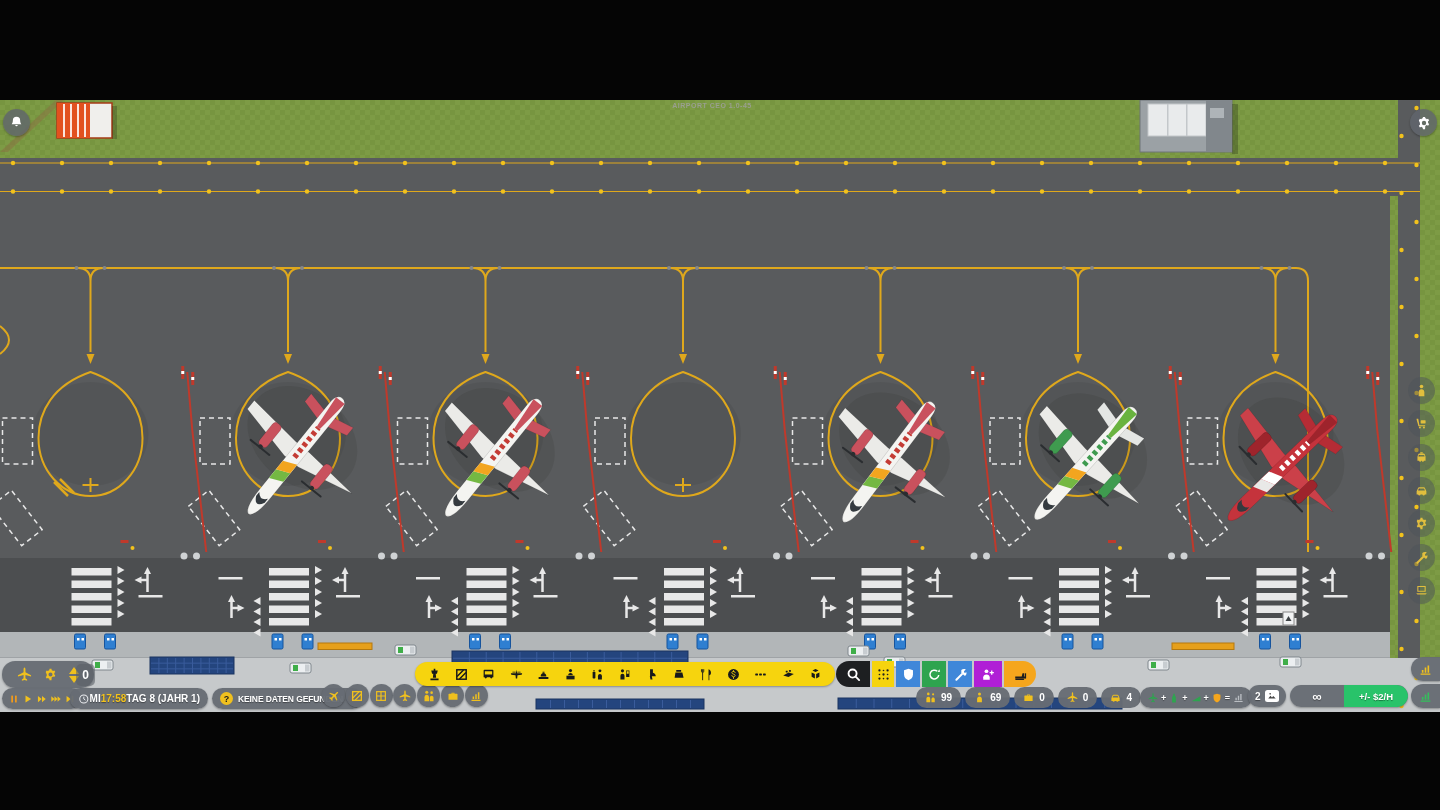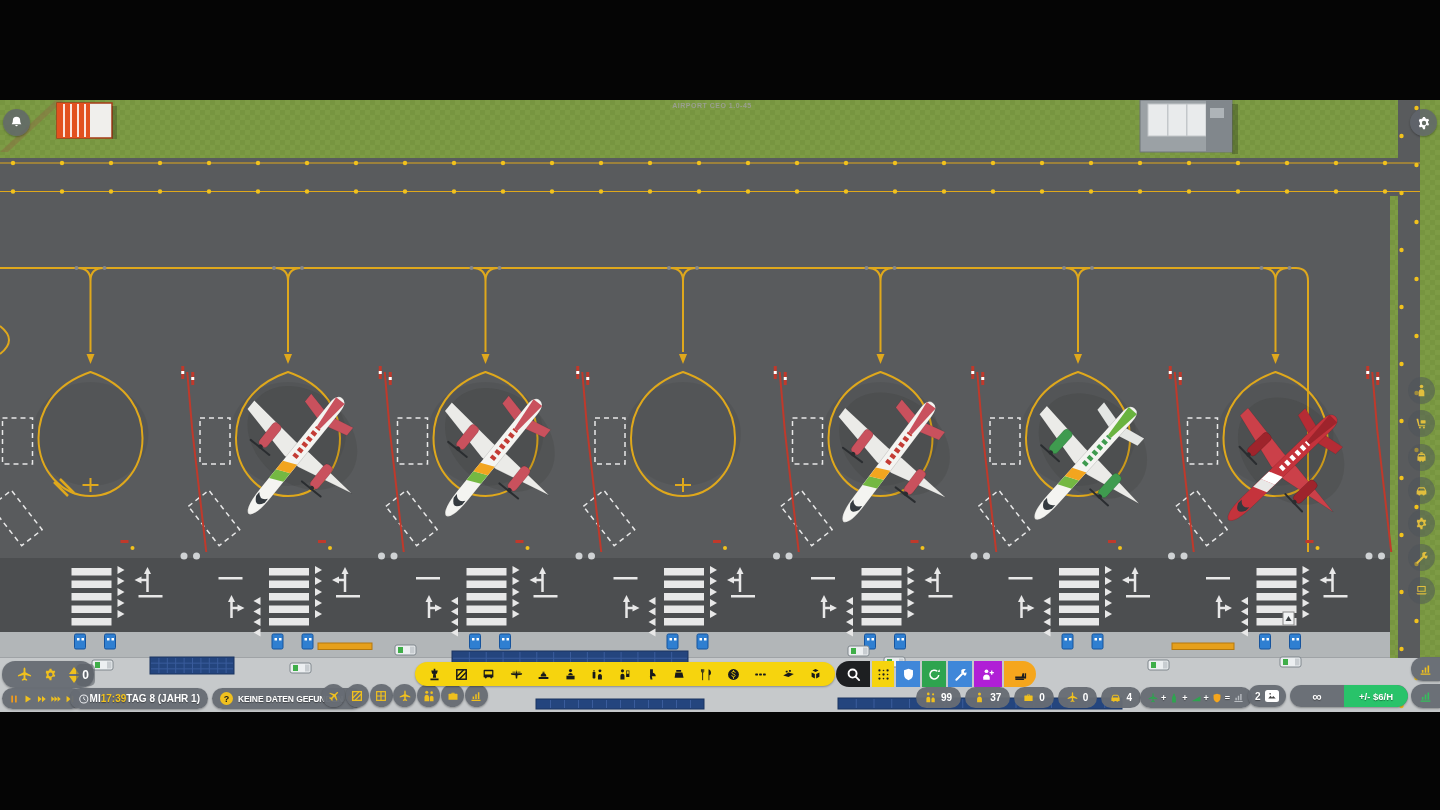--- a/index.html
+++ b/index.html
@@ -847,21 +847,21 @@
     </div>
 
   <div class="pill" style="left:70px;top:688px;width:138px;box-sizing:border-box;">
     <span class="ic" style="width:12px;height:12px;color:#e9ebee;">
         <svg viewBox="0 0 16 16">
           <circle cx="8" cy="8" r="5.6" fill="none" stroke="currentColor" stroke-width="1.4"></circle>
           <path d="M8 4.8V8l2.2 1.6" stroke="currentColor" stroke-width="1.3" fill="none"></path>
         </svg>
       </span>
     <span class="txt">MI</span>
-    <span class="txt" style="color:#f2c21c;">17:39</span>
+    <span class="txt" style="color:#f2c21c;">17:58</span>
     <span style="flex:1"></span>
     <span class="txt">TAG 8 (JAHR 1)</span>
   </div>
 
   <div class="pill" style="left:212px;top:688px;gap:5px;">
     <span style="width:13px;height:13px;border-radius:50%;background:#f0c01e;color:#17191b;display:flex;align-items:center;
           justify-content:center;font-size:9px;font-weight:bold;">?</span>
     <span class="txt" style="font-size:8.5px;letter-spacing:-.1px;">KEINE DATEN GEFUNDEN</span>
     <span style="width:7px;height:7px;border-radius:50%;background:#f08c1e;"></span>
   </div>
@@ -1137,21 +1137,21 @@
       </span>
       <span class="cpill">
         <span class="ic" style="width:11px;height:11px;color:#f0c01e;">
           <svg viewBox="0 0 16 16">
             <g fill="currentColor">
               <circle cx="8" cy="3" r="2.2"></circle>
               <path d="M4.5 15V10c0-2.2 1.5-3.6 3.5-3.6S11.5 7.8 11.5 10v5z"></path>
             </g>
           </svg>
         </span>
-        <span class="txt">37</span>
+        <span class="txt">69</span>
       </span>
       <span class="cpill">
         <span class="ic" style="width:11px;height:11px;color:#f0c01e;">
           <svg viewBox="0 0 16 16">
             <path fill="currentColor" d="M6 3.5h4V5h3.2c.5 0 .8.3.8.8V13H2V5.8c0-.5.3-.8.8-.8H6zM7 4.5V5h2v-.5z"></path>
           </svg>
         </span>
         <span class="txt">0</span>
       </span>
       <span class="cpill">
@@ -1212,21 +1212,21 @@
             <path fill="currentColor" d="M2 12 5.5 7.5l2.5 3 2-2.5L14 12z"></path>
             <circle cx="5" cy="4.5" r="1.3" fill="currentColor"></circle>
           </svg>
         </span>
     </span>
   </div>
 
   <div class="pill" style="left:1290px;top:685px;width:118px;height:22px;padding:0;border-radius:11px;overflow:hidden;">
     <span class="txt" style="flex:1;text-align:center;font-size:13px;">∞</span>
     <span style="width:64px;height:22px;background:#29c36a;display:flex;align-items:center;justify-content:center;
-          border-radius:0 11px 11px 0;font-size:9.5px;" class="txt">+/- $6/H</span>
+          border-radius:0 11px 11px 0;font-size:9.5px;" class="txt">+/- $2/H</span>
   </div>
 
   <div id="right-tabs">
       <div class="pill" style="left:1411px;top:657px;width:29px;height:24px;border-radius:12px 0 0 12px;justify-content:center;padding:0;">
         <span class="ic" style="width:13px;height:13px;color:#f0c01e;">
           <svg viewBox="0 0 16 16">
             <path fill="currentColor" d="M2 13h12v1.5H2zM3.5 8.5h2V12h-2zM7 5.5h2V12H7zM10.5 3h2v9h-2z"></path>
           </svg>
         </span>
       </div>

